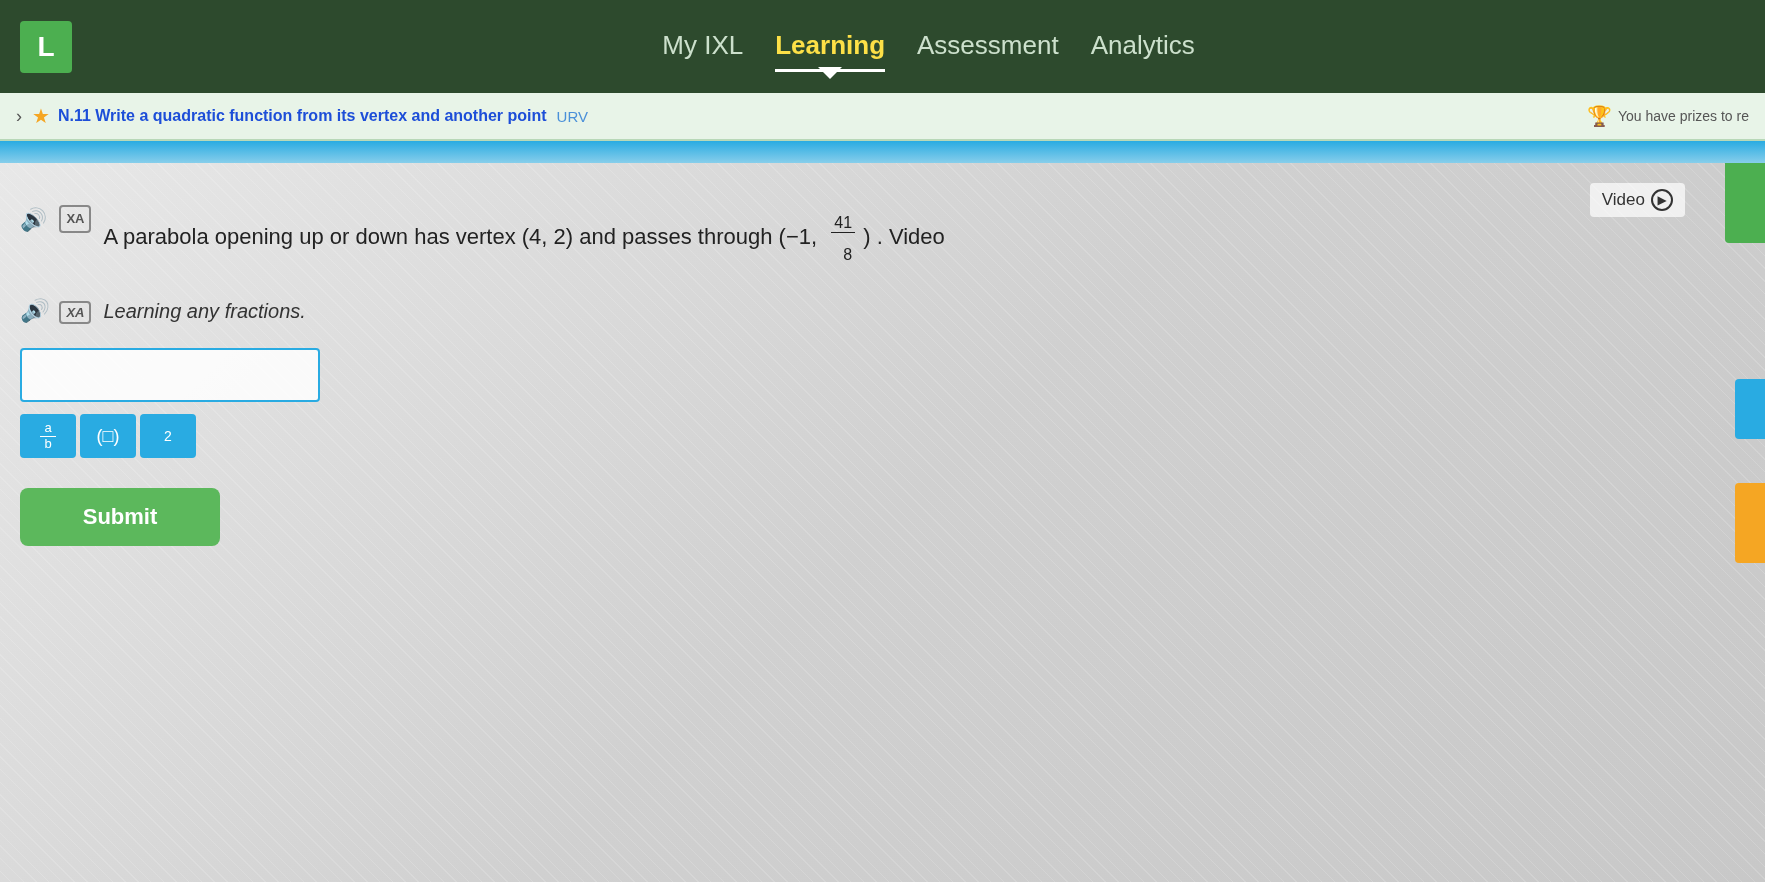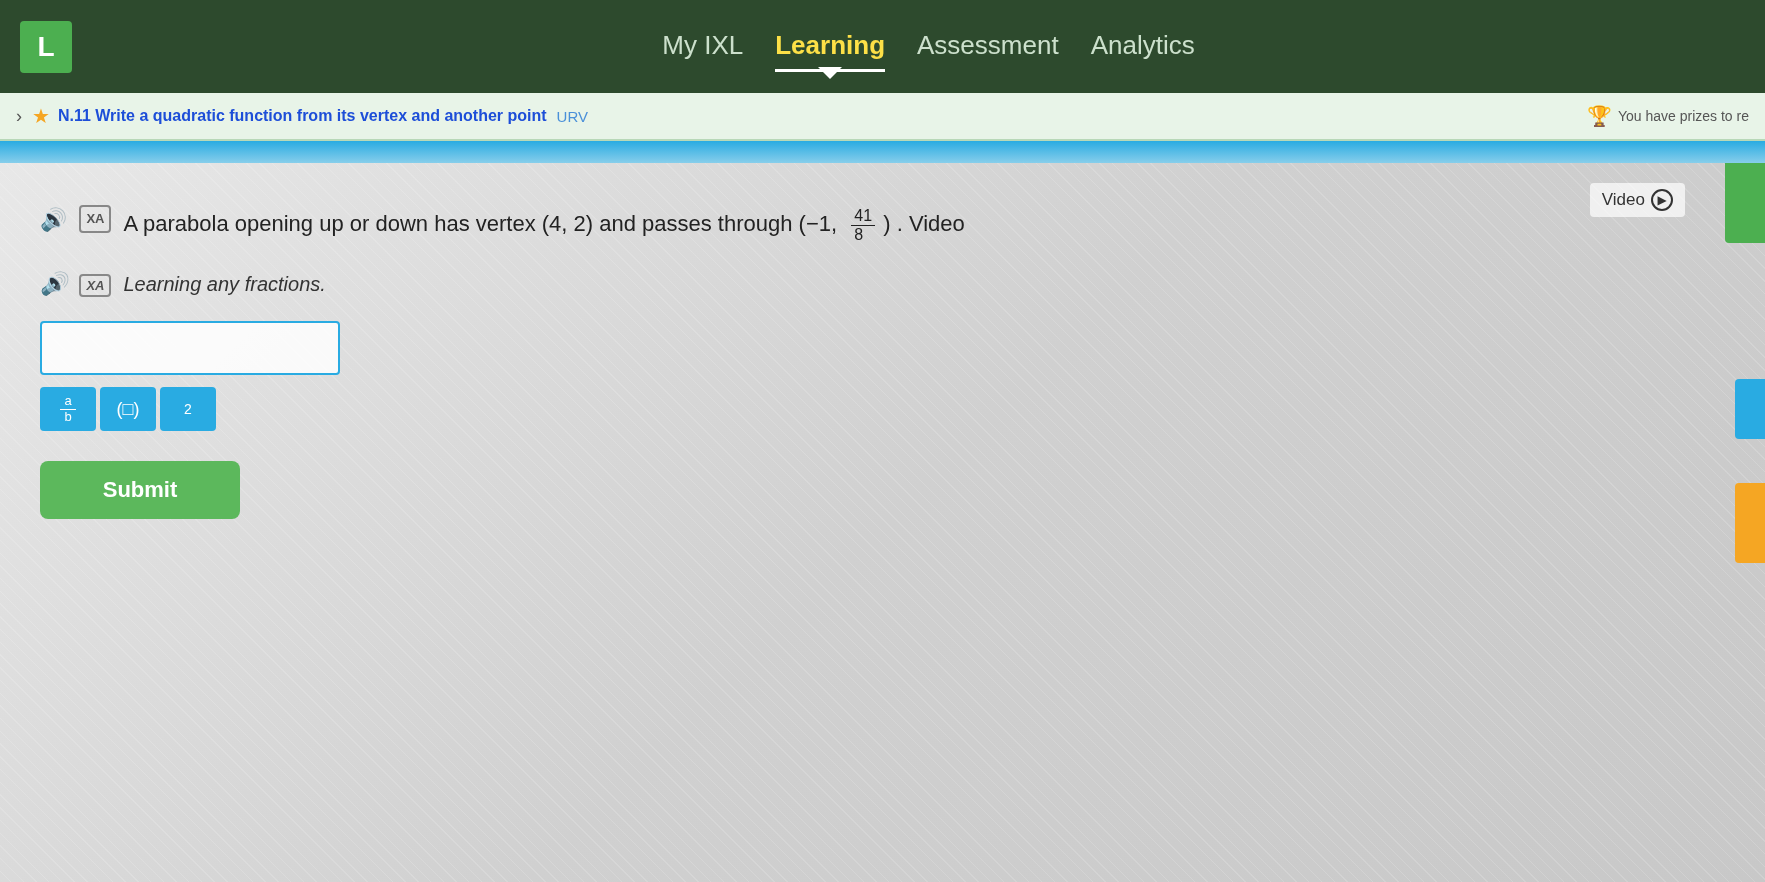--- a/index.html
+++ b/index.html
@@ -116,21 +116,21 @@
     
     .blue-band {
       height: 22px;
       background: linear-gradient(to bottom, #29abe2, #87ceeb);
     }
 
     
     .main-content {
       background: linear-gradient(135deg, #e8e8e8 0%, #d0d0d0 50%, #c8c8c8 100%);
       min-height: 720px;
-      padding: 30px 40px;
+      padding: 30px 20px;
       position: relative;
       overflow: hidden;
     }
 
     
     .main-content::before {
       content: '';
       position: absolute;
       top: 0;
       left: 0;
@@ -227,25 +227,26 @@
 
     .question-text {
       font-size: 22px;
       color: #222;
       line-height: 1.6;
     }
 
     .fraction-inline {
       display: inline-flex;
       flex-direction: column;
-      align-items: flex-start;
+      align-items: flex-end;
       vertical-align: middle;
       font-size: 16px;
       line-height: 1.1;
-      margin: 4px 2px;
+      margin: 11px 2px;
+      gap: 13px;
     }
 
     .fraction-numerator {
       border-bottom: 1.5px solid #222;
       padding: 0 3px;
       font-size: 16px;
     }
 
     .fraction-denominator {
       padding: 0 3px;

